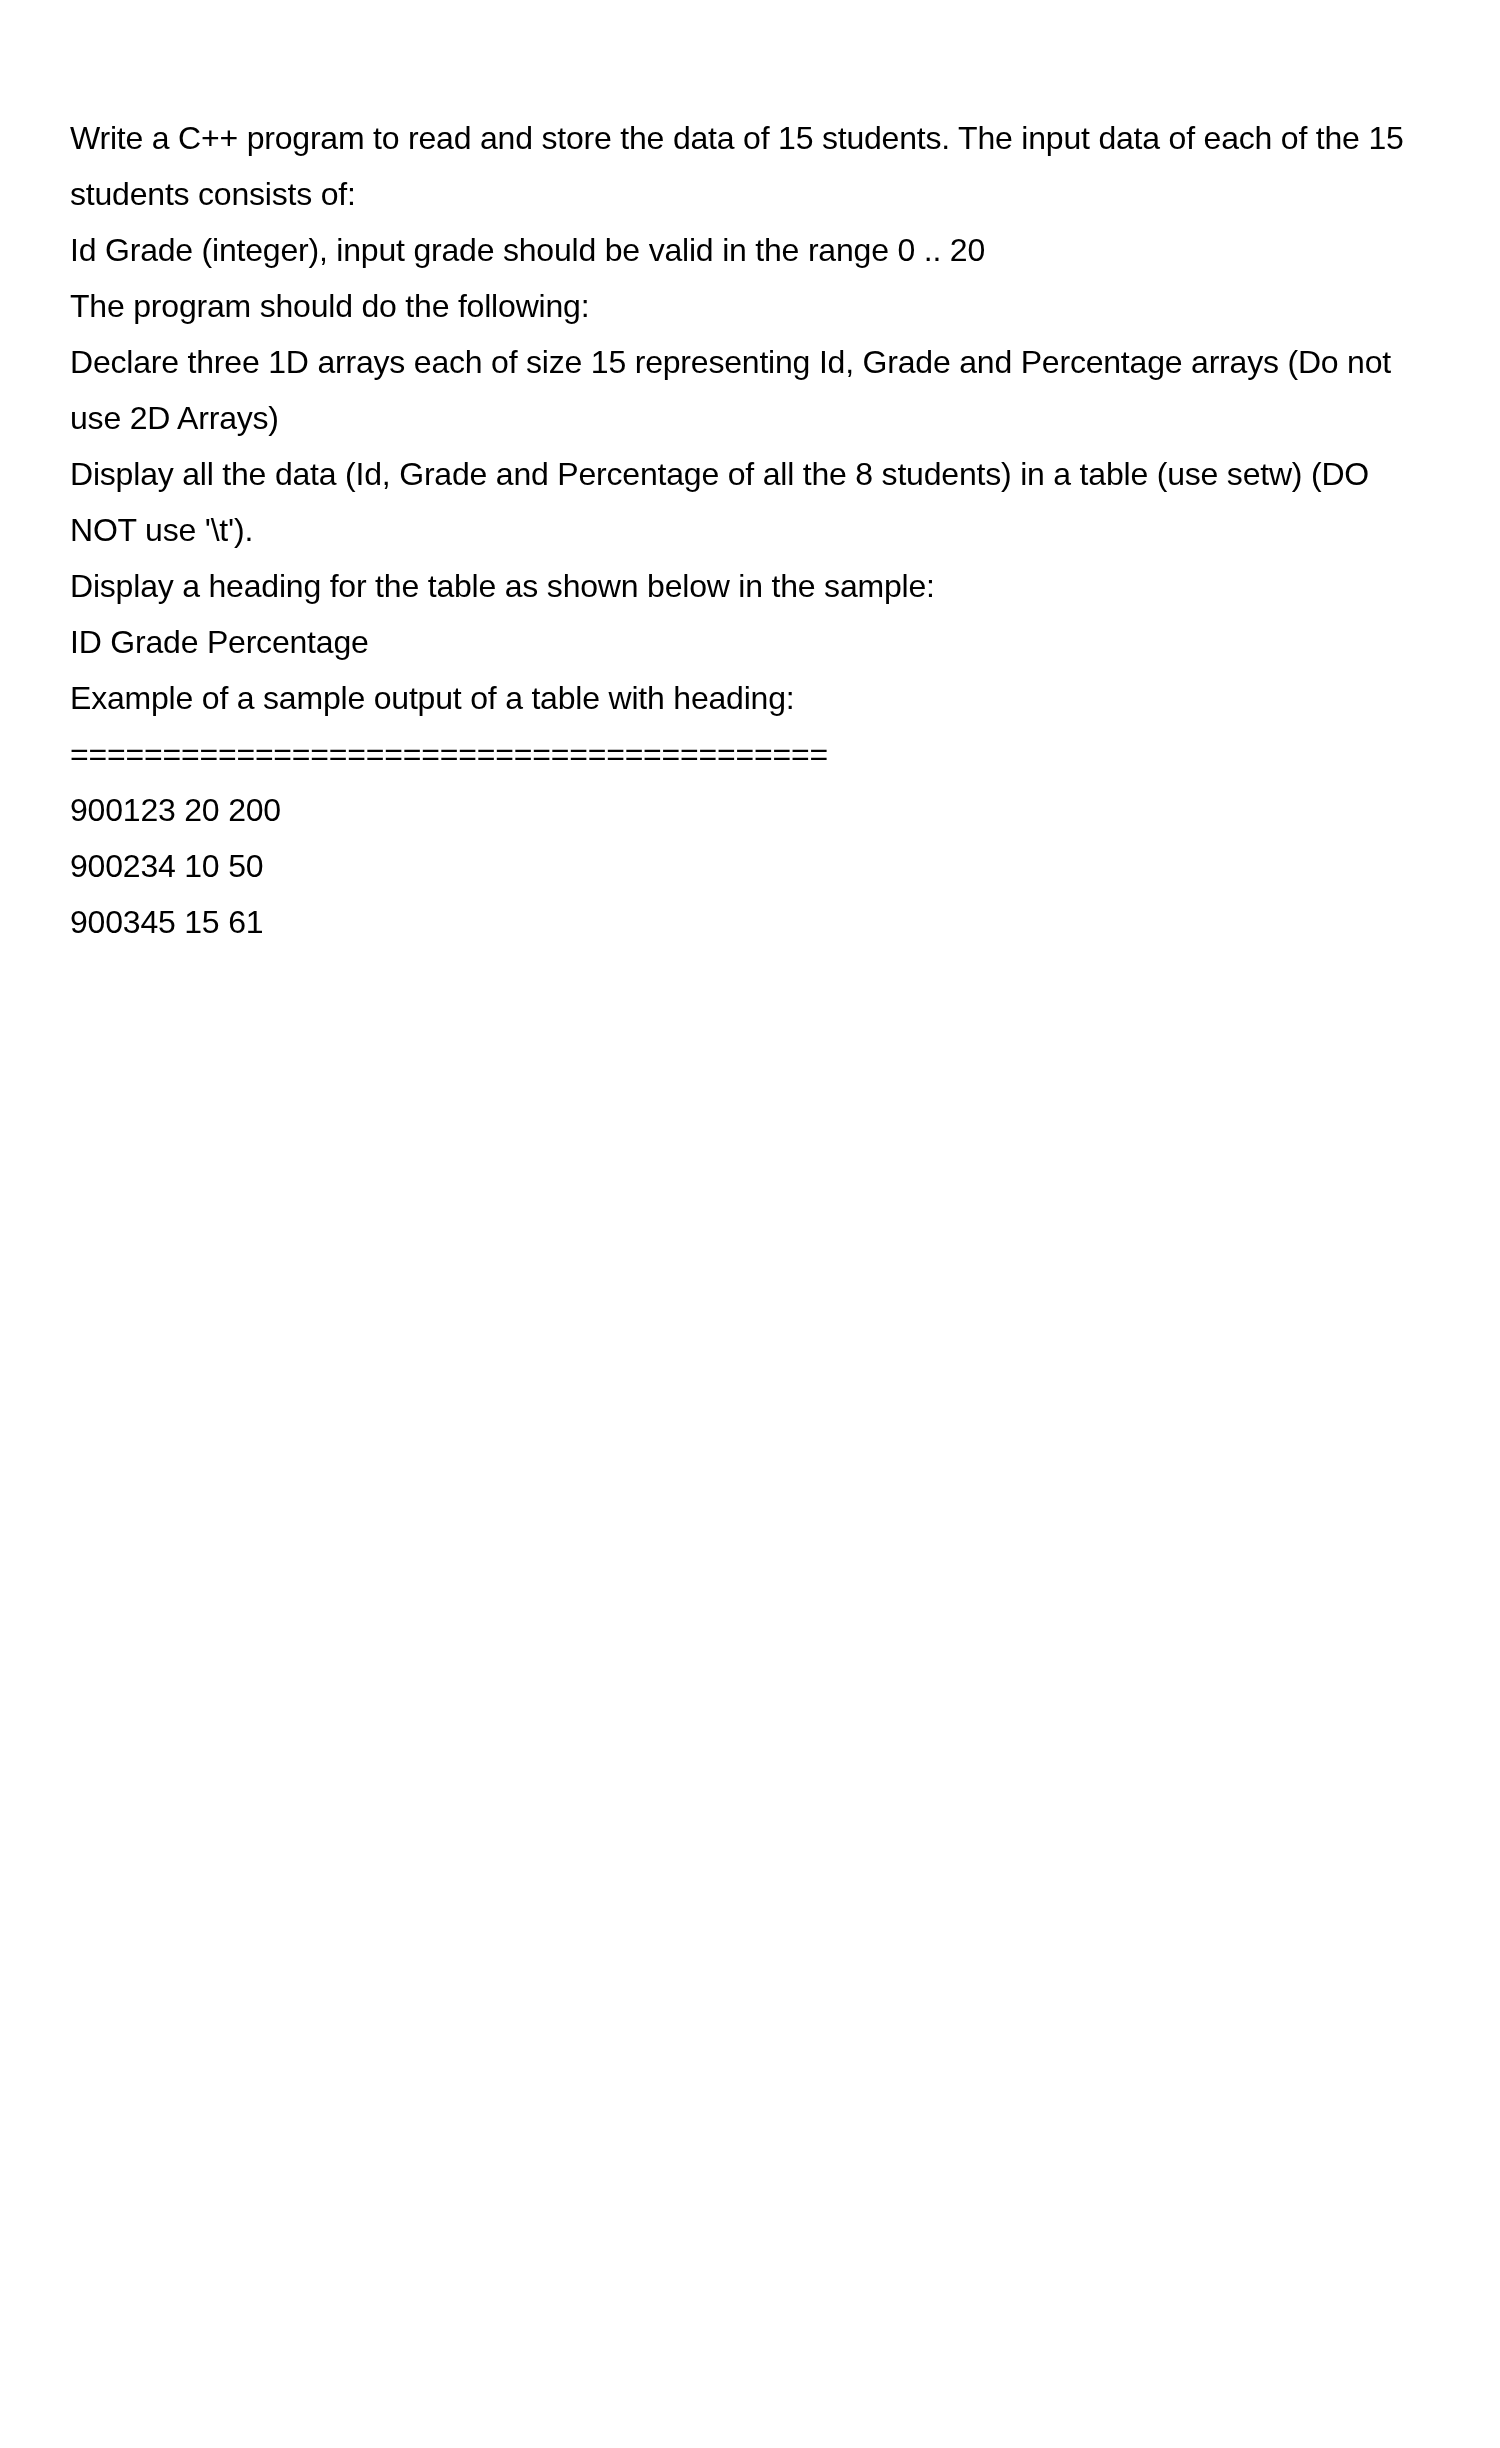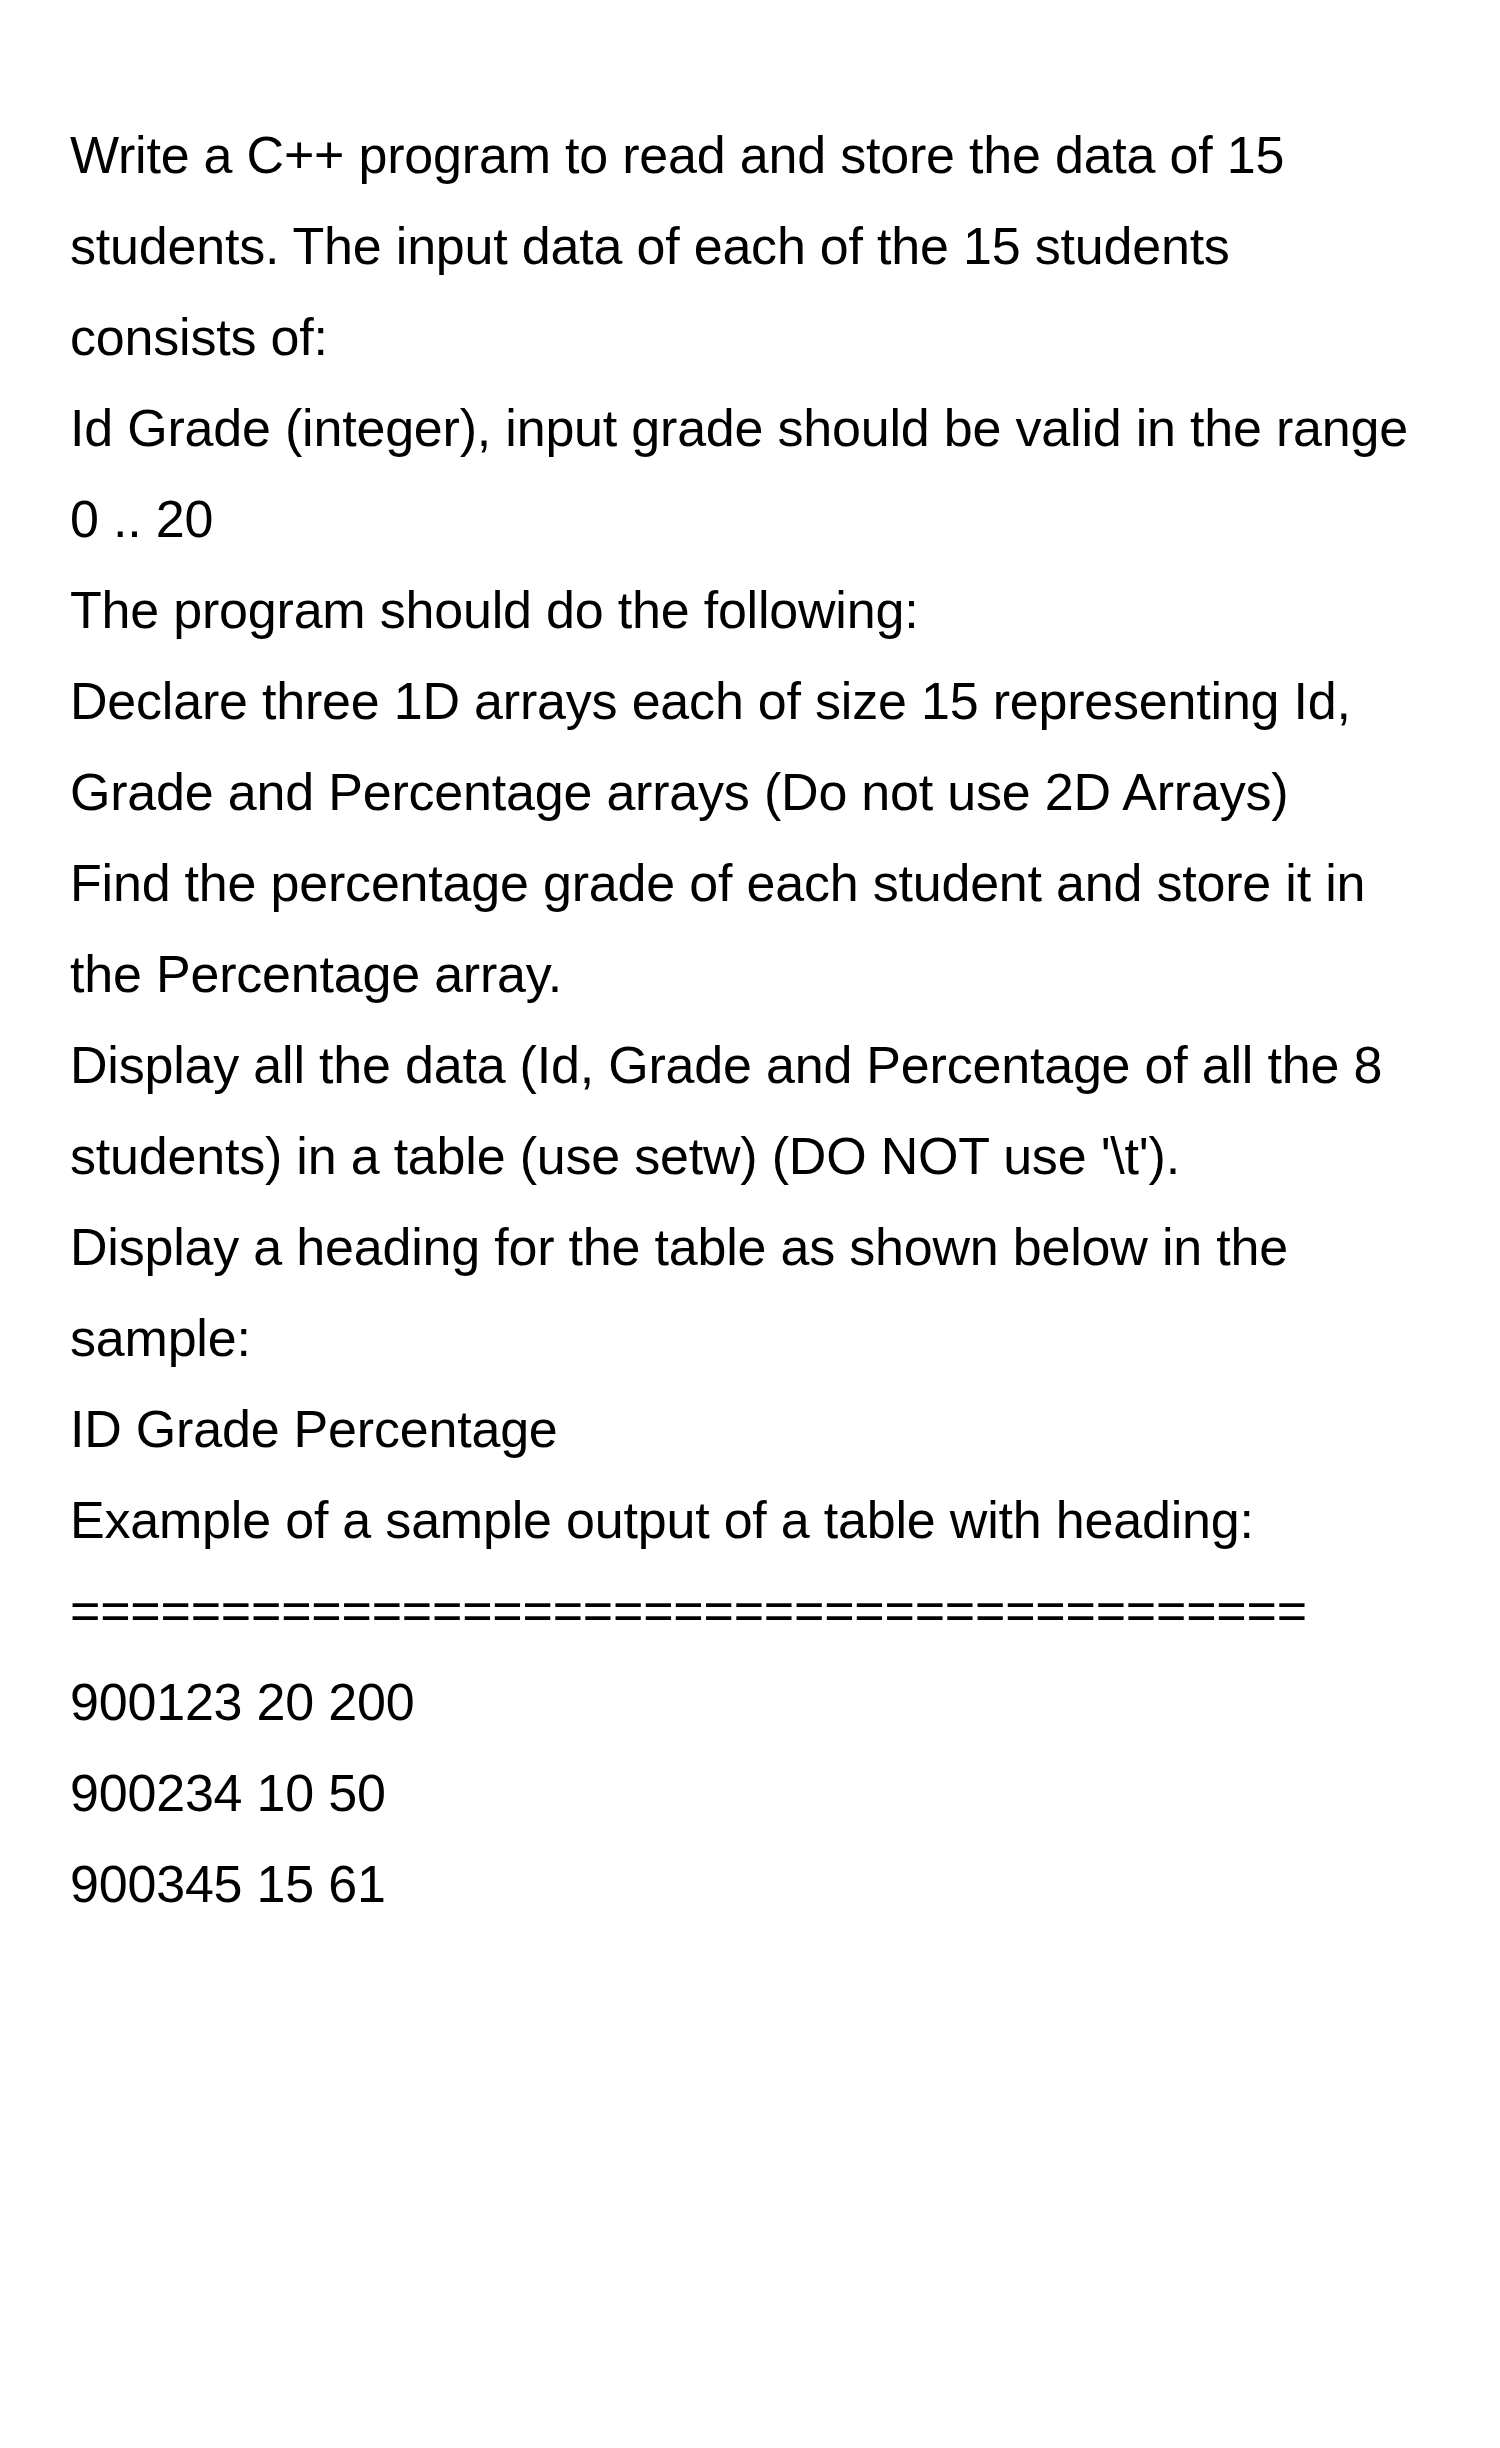--- a/index.html
+++ b/index.html
@@ -10,41 +10,40 @@
     body {
       background: #ffffff;
       width: 1500px;
       min-height: 2448px;
       font-family: -apple-system, BlinkMacSystemFont, "Segoe UI", Helvetica, Arial, sans-serif;
       color: #000000;
       padding: 110px 70px 70px 70px;
       overflow-x: hidden;
     }
     .paragraph {
-      font-size: 52px;
+      font-size: 32px;
       line-height: 1.75;
       font-weight: 400;
       letter-spacing: -0.2px;
       color: #000000;
       word-wrap: break-word;
     }
     .separator-line {
       white-space: nowrap;
       overflow: hidden;
     }
   </style>
 </head>
 <body>
 
 <div>
   <div class="paragraph">Write a C++ program to read and store the data of 15 students. The input data of each of the 15 students consists of:</div>
   <div class="paragraph">Id Grade (integer), input grade should be valid in the range 0 .. 20</div>
   <div class="paragraph">The program should do the following:</div>
   <div class="paragraph">Declare three 1D arrays each of size 15 representing Id, Grade and Percentage arrays (Do not use 2D Arrays)</div>
-  <div class="paragraph">Find the percentage grade of each student and store it in the Percentage array.</div>
   <div class="paragraph">Display all the data (Id, Grade and Percentage of all the 8 students) in a table (use setw) (DO NOT use '\t').</div>
   <div class="paragraph">Display a heading for the table as shown below in the sample:</div>
   <div class="paragraph">ID Grade Percentage</div>
   <div class="paragraph">Example of a sample output of a table with heading:</div>
   <div class="paragraph separator-line">=========================================</div>
   <div class="paragraph">900123 20 200</div>
   <div class="paragraph">900234 10 50</div>
   <div class="paragraph">900345 15 61</div>
 </div>
 

